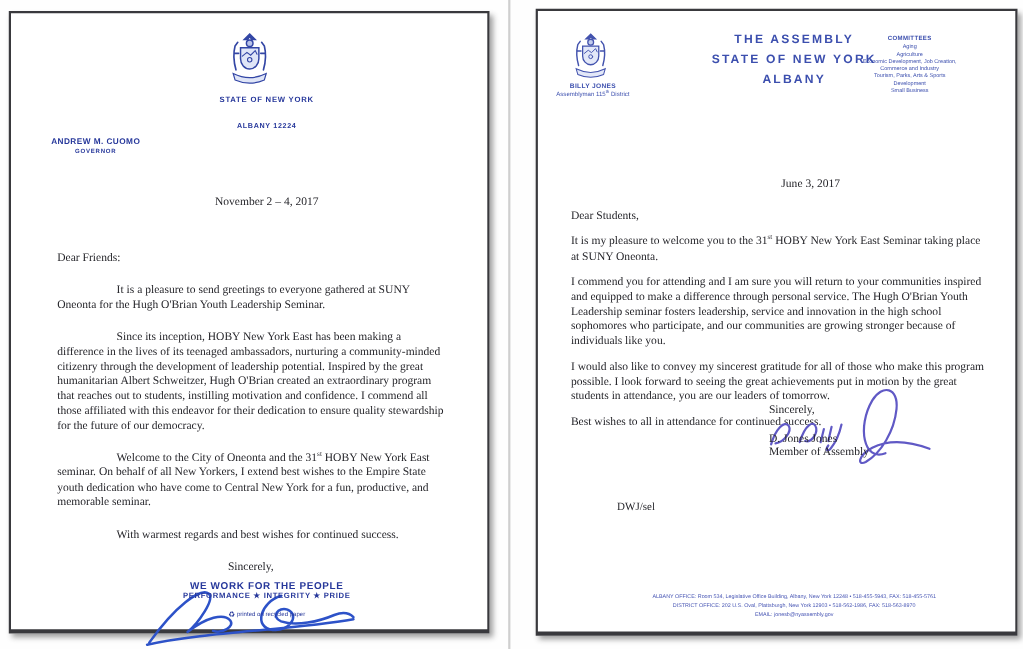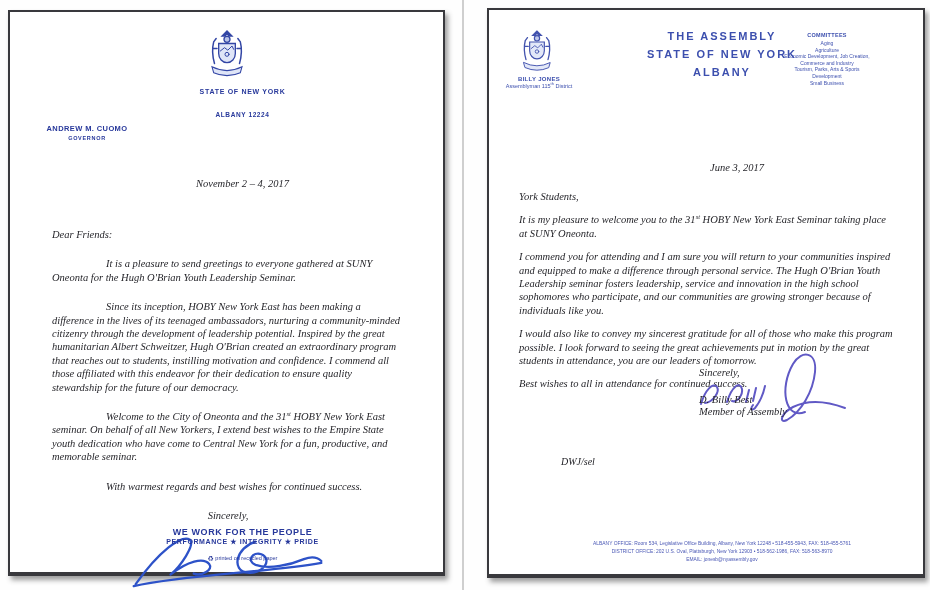--- a/index.html
+++ b/index.html
@@ -9,21 +9,21 @@
   .page{position:absolute;background:#ffffff;border:2px solid #39393d;border-bottom-width:4px;
         box-shadow:3px 4px 5px rgba(40,40,40,.45);}
   .page-left{left:8px;top:10px;width:433px;height:560px;}
   .page-right{left:487px;top:8px;width:434px;height:564px;}
 
   
   .abs{position:absolute;}
   .ctr{left:0;width:100%;text-align:center;padding-left:16px;}
   .blue{color:#27389b;}
   .asmblue{color:#3c4fae;}
-  .serif{font-family:"Liberation Serif",serif;color:#26262b;font-style:italic;}
+  .serif{font-family:"Liberation Serif",serif;color:#26262b;}
   sup{font-size:6.5px;line-height:0;}
 
   
   .seal-l{left:50%;transform:translateX(-50%);top:16px;}
   .lh-state{top:76px;font-size:7px;font-weight:600;letter-spacing:.7px;}
   .lh-office{top:85px;font-size:10px;font-weight:700;letter-spacing:.9px;}
   .lh-city{top:99px;font-size:6.5px;font-weight:600;letter-spacing:.6px;}
   .gov-block{left:18px;top:112px;width:118px;text-align:center;}
   .gov-name{font-size:7.5px;font-weight:700;letter-spacing:.4px;}
   .gov-title{font-size:5.5px;font-weight:700;letter-spacing:.7px;margin-top:2px;}
@@ -150,40 +150,40 @@
       <div class="com-item asmblue">Economic Development, Job Creation,</div>
       <div class="com-item asmblue">Commerce and Industry</div>
       <div class="com-item asmblue">Tourism, Parks, Arts &amp; Sports</div>
       <div class="com-item asmblue">Development</div>
       <div class="com-item asmblue">Small Business</div>
     </div>
 
     <div class="abs ctr date-r serif">June 3, 2017</div>
 
     <div class="abs body-r serif">
-      <p>York Students,</p>
+      <p>Dear Students,</p>
       <p><span>It is my pleasure to welcome you to the 31</span><sup>st</sup><span> HOBY New York East Seminar taking place at SUNY Oneonta.</span></p>
       <p>I commend you for attending and I am sure you will return to your communities inspired and equipped to make a difference through personal service. The Hugh O'Brian Youth Leadership seminar fosters leadership, service and innovation in the high school sophomores who participate, and our communities are growing stronger because of individuals like you.</p>
       <p>I would also like to convey my sincerest gratitude for all of those who make this program possible.  I look forward to seeing the great achievements put in motion by the great students in attendance, you are our leaders of tomorrow.</p>
       <p>Best wishes to all in attendance for continued success.</p>
     </div>
 
     <div class="abs closing-r serif">Sincerely,</div>
 
     <svg class="abs sig-r" width="165" height="82" viewBox="0 0 165 82">
       <g stroke="#6059c5" fill="none" stroke-width="2" stroke-linecap="round" stroke-linejoin="round">
         <path d="M14 58 C 18 44, 26 36, 30 41 C 33 46, 26 56, 18 57"></path>
         <path d="M40 56 C 45 40, 53 35, 55 43 C 56 49, 50 57, 45 55"></path>
         <path d="M62 44 l-3 12 M69 42 l-3 13 M78 40 c-2 9 -5 16 -10 22 c-3 3 -5 1 -2 -3"></path>
         <path d="M118 66 C 98 74, 92 42, 106 18 C 115 3, 130 6, 128 26 C 126 46, 114 66, 100 74 C 92 78, 93 68, 106 61 C 122 53, 142 56, 158 62"></path>
       </g>
     </svg>
 
     <div class="abs typed-r serif">
-      <div>D. Billy Best</div>
+      <div>D. Jones Jones</div>
       <div>Member of Assembly</div>
     </div>
 
     <div class="abs ref-r serif">DWJ/sel</div>
 
     <div class="abs ctr foot1">ALBANY OFFICE: Room 534, Legislative Office Building, Albany, New York 12248 • 518-455-5943, FAX: 518-455-5761</div>
     <div class="abs ctr foot2">DISTRICT OFFICE: 202 U.S. Oval, Plattsburgh, New York 12903 • 518-562-1986, FAX: 518-563-8970</div>
     <div class="abs ctr foot3">EMAIL: jonesb@nyassembly.gov</div>
   </div>
 </div>

